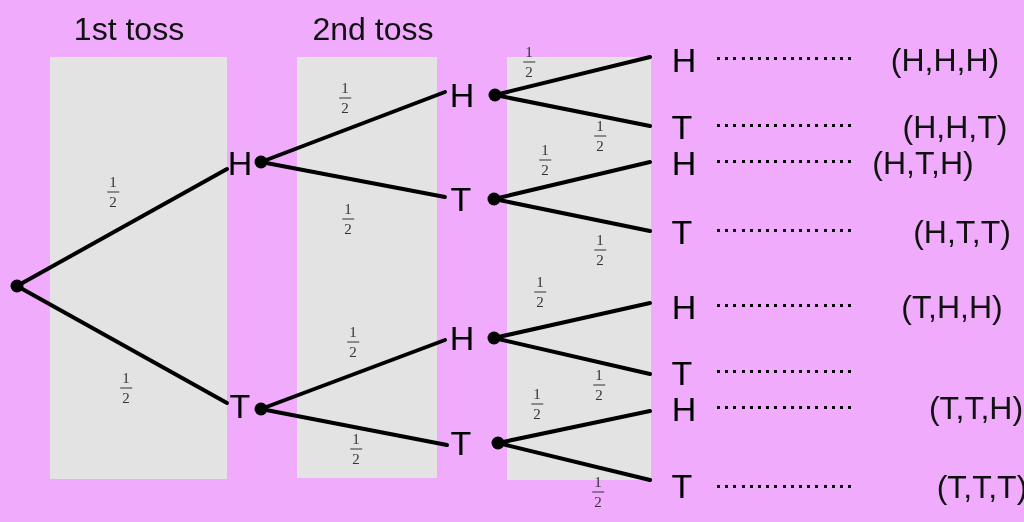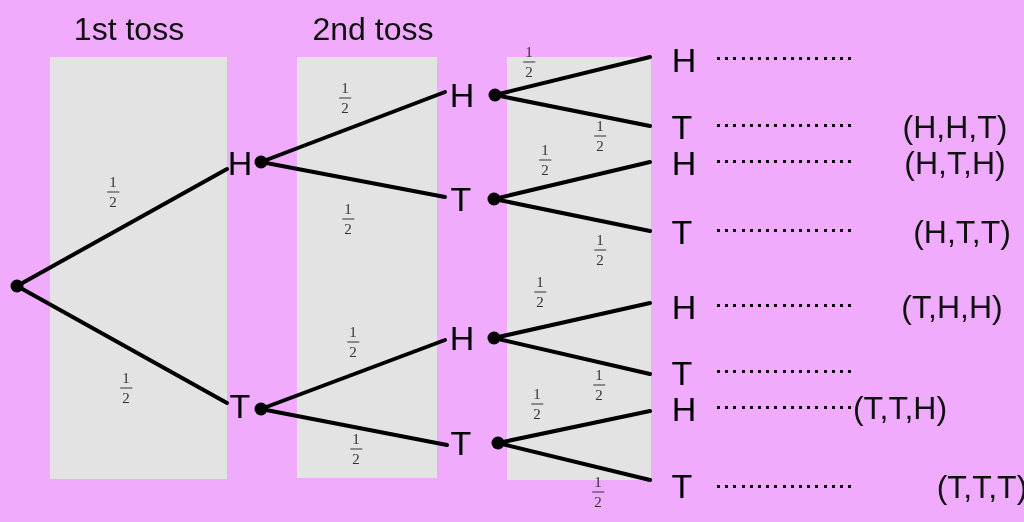--- a/index.html
+++ b/index.html
@@ -150,20 +150,21 @@
 
   <div class="dots" style="top:57px;"></div>
   <div class="dots" style="top:124px;"></div>
   <div class="dots" style="top:160px;"></div>
   <div class="dots" style="top:229px;"></div>
   <div class="dots" style="top:304px;"></div>
   <div class="dots" style="top:370px;"></div>
   <div class="dots" style="top:406px;"></div>
   <div class="dots" style="top:485px;"></div>
 
+  <div class="out" style="left:945px;top:60px;">(H,H,H)</div>
   <div class="out" style="left:955px;top:127px;text-align:center;">(H,H,T)</div>
-  <div class="out" style="left:955px;top:163px;">(H,T,H)</div>
+  <div class="out" style="left:923px;top:163px;">(H,T,H)</div>
   <div class="out" style="left:952px;top:307px;">(T,H,H)</div>
   <div class="out" style="left:962px;top:232px;">(H,T,T)</div>
-  <div class="out" style="left:900px;top:408px;text-align:center;">(T,T,H)</div>
+  <div class="out" style="left:976px;top:408px;text-align:center;">(T,T,H)</div>
   <div class="out" style="left:982px;top:487px;">(T,T,T)</div>
 
 </div>
 
 </body></html>

